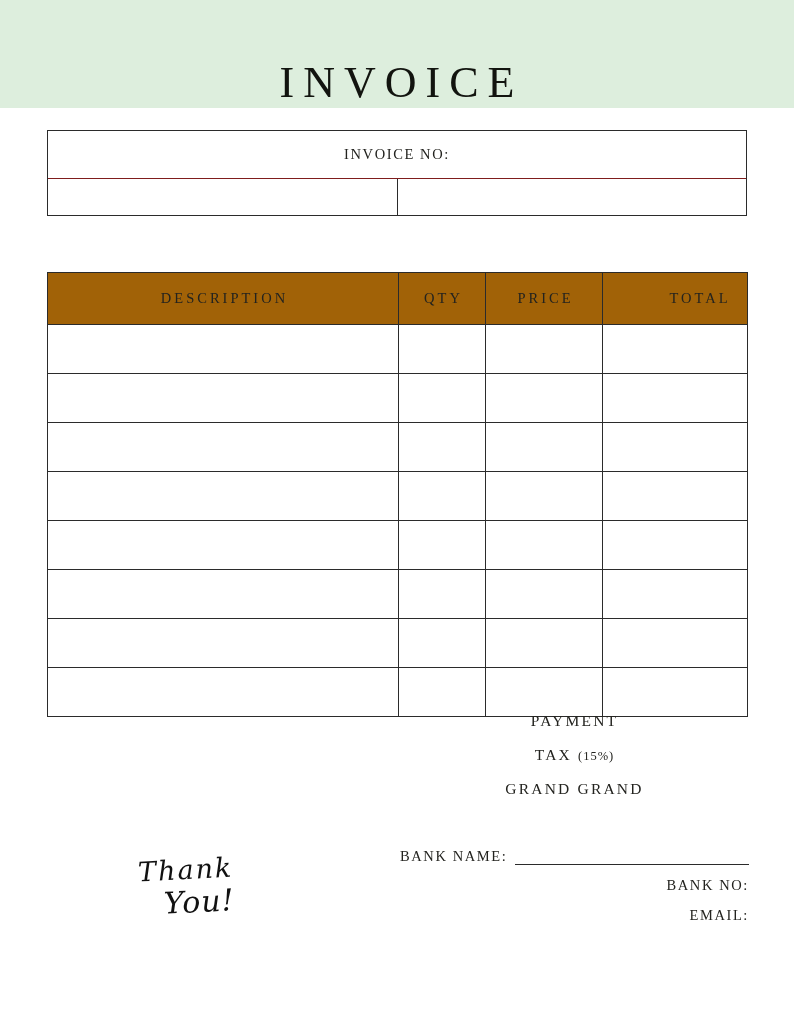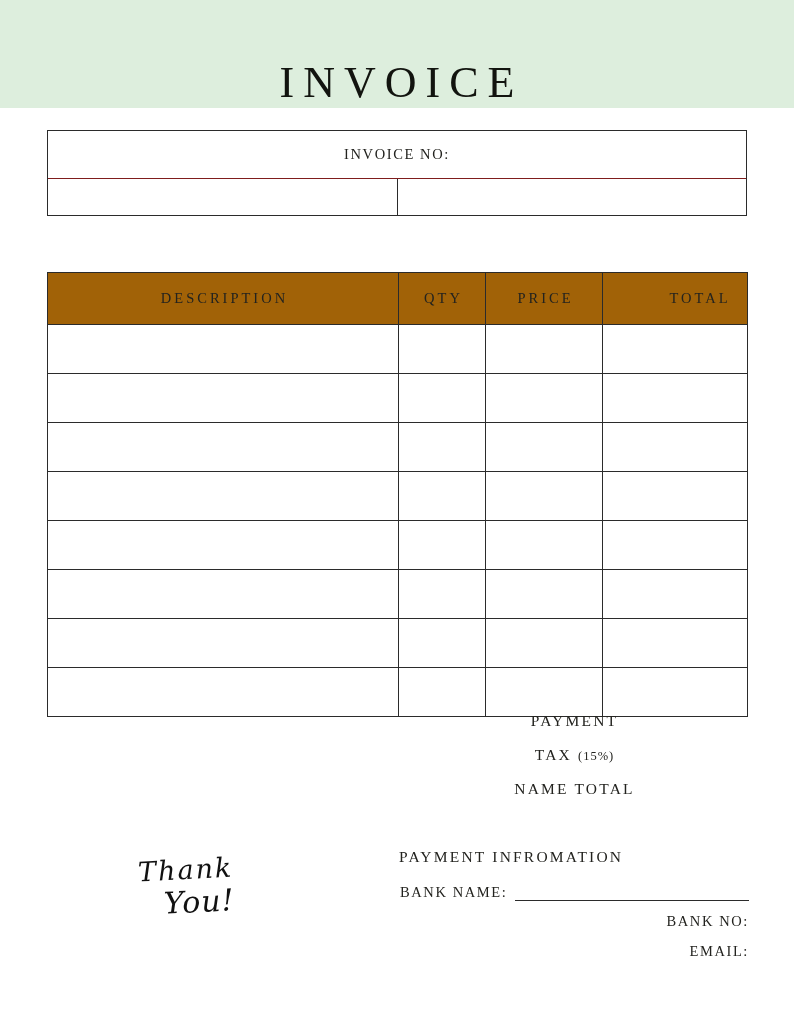--- a/index.html
+++ b/index.html
@@ -283,31 +283,30 @@
 
 <div class="totals">
   <div class="totals-row">
     <span>PAYMENT</span>
   </div>
   <div class="totals-row">
     <span>TAX</span>
     <span class="pct">(15%)</span>
   </div>
   <div class="totals-row">
-    <span>NAME TOTAL</span>
+    <span>GRAND GRAND</span>
   </div>
 </div>
 
 <div class="thankyou">
   <div><span class="l1">Thank</span></div>
   <div><span class="l2">You!</span></div>
 </div>
 
 <div class="payment">
-  <div class="payment-title">PAYMENT INFROMATION</div>
   <div class="payment-line pl-bankname">
     <span class="plabel">BANK NAME:</span>
     <span class="pvalue"></span>
   </div>
   <div class="payment-line pl-bankno">
     <span class="plabel">BANK NO:</span>
     <span class="pvalue"></span>
   </div>
   <div class="payment-line pl-email">
     <span class="plabel">EMAIL:</span>

